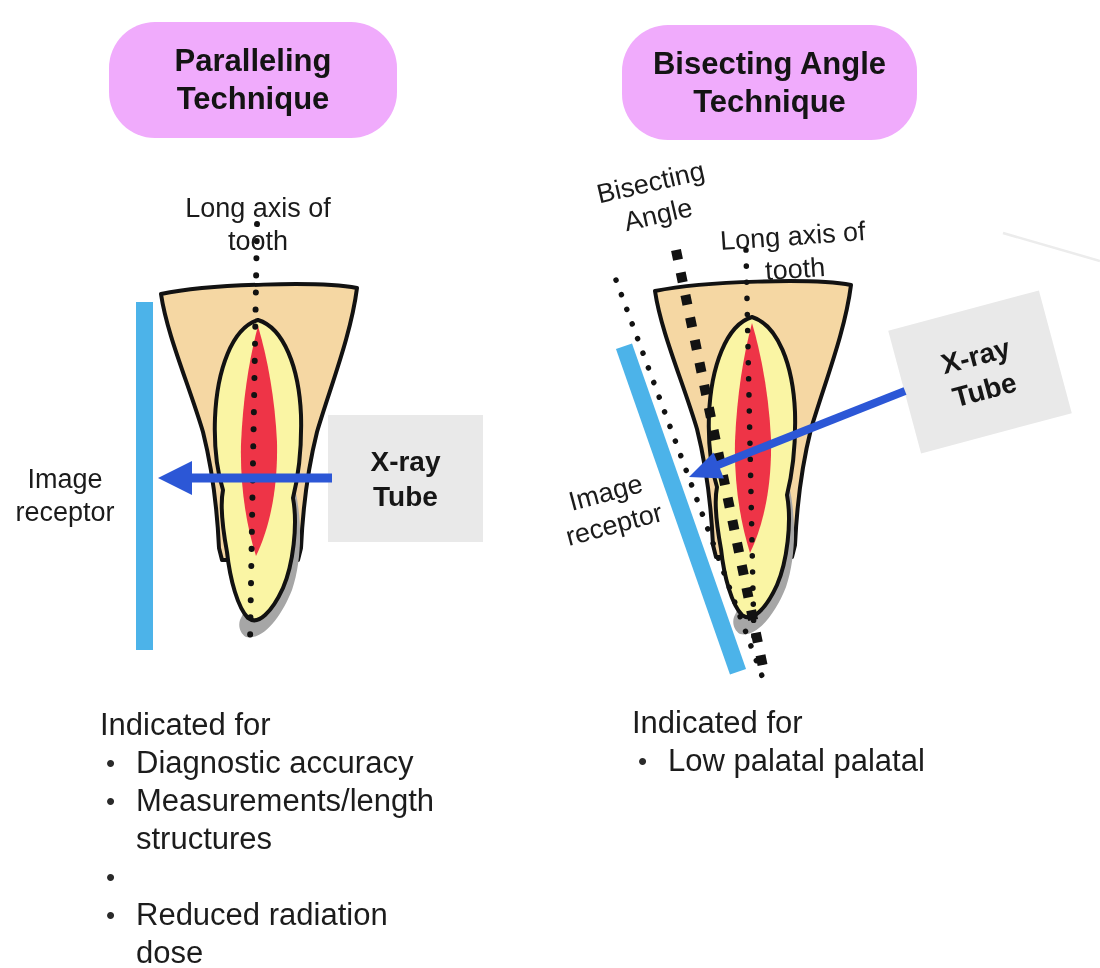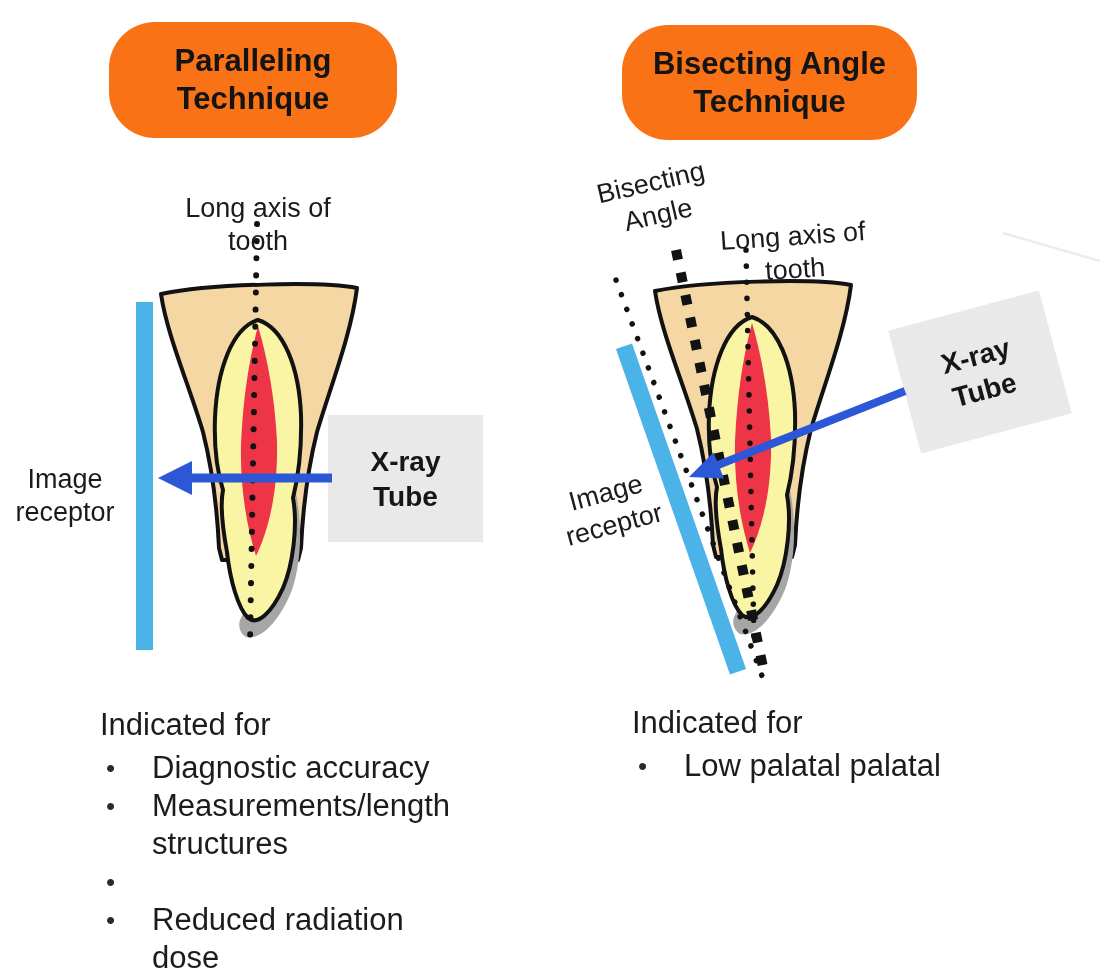--- a/index.html
+++ b/index.html
@@ -3,38 +3,38 @@
 <meta charset="utf-8">
 <style>
   html,body{margin:0;padding:0;background:#ffffff;}
   #canvas{
     position:relative;width:1100px;height:968px;background:#ffffff;overflow:hidden;
     font-family:"Liberation Sans","DejaVu Sans",sans-serif;color:#1c1c1c;
   }
   #diagram-svg{position:absolute;left:0;top:0;}
   .abs{position:absolute;}
   .pill{
-    background:#f97316;border-radius:46px;display:flex;align-items:center;justify-content:center;
+    background:#f0abfc;border-radius:46px;display:flex;align-items:center;justify-content:center;
     text-align:center;font-weight:bold;font-size:31px;line-height:38px;color:#141414;white-space:pre-line;
   }
   .lbl{
     text-align:center;font-size:27px;line-height:33px;color:#1b1b1b;white-space:pre-line;
   }
   .xray-label{
     display:flex;align-items:center;justify-content:center;text-align:center;
     font-weight:bold;font-size:28px;line-height:35px;color:#161616;white-space:pre-line;
   }
   .rot13{transform:rotate(-13deg);transform-origin:center;}
   .rot4{transform:rotate(-4deg);transform-origin:center;}
   .rot15{transform:rotate(-15deg);transform-origin:center;}
   .ind-list{font-size:31px;line-height:38px;color:#1c1c1c;}
-  .ind-title{margin-bottom:5px;}
+  .ind-title{}
   .ind-item{display:flex;align-items:flex-start;}
   .ind-bullet{width:30px;flex:0 0 30px;padding-left:6px;font-size:26px;color:#2a2a2a;}
-  .ind-text{flex:1;margin-left:16px;}
+  .ind-text{flex:1;}
 </style>
 </head>
 <body>
 
 <div id="canvas">
 
   <svg id="diagram-svg" width="1100" height="968" viewBox="0 0 1100 968">
 
     <line x1="1003" y1="233" x2="1100" y2="261" stroke="#ececec" stroke-width="2.5"></line>
 

